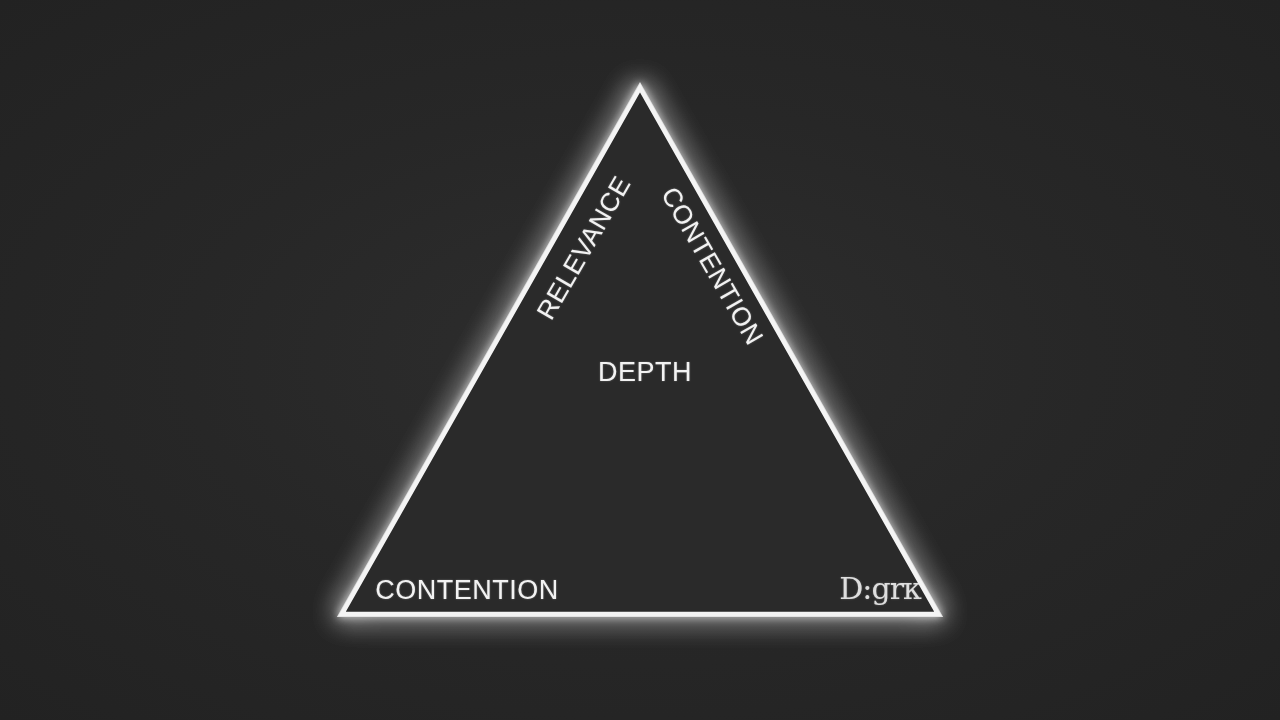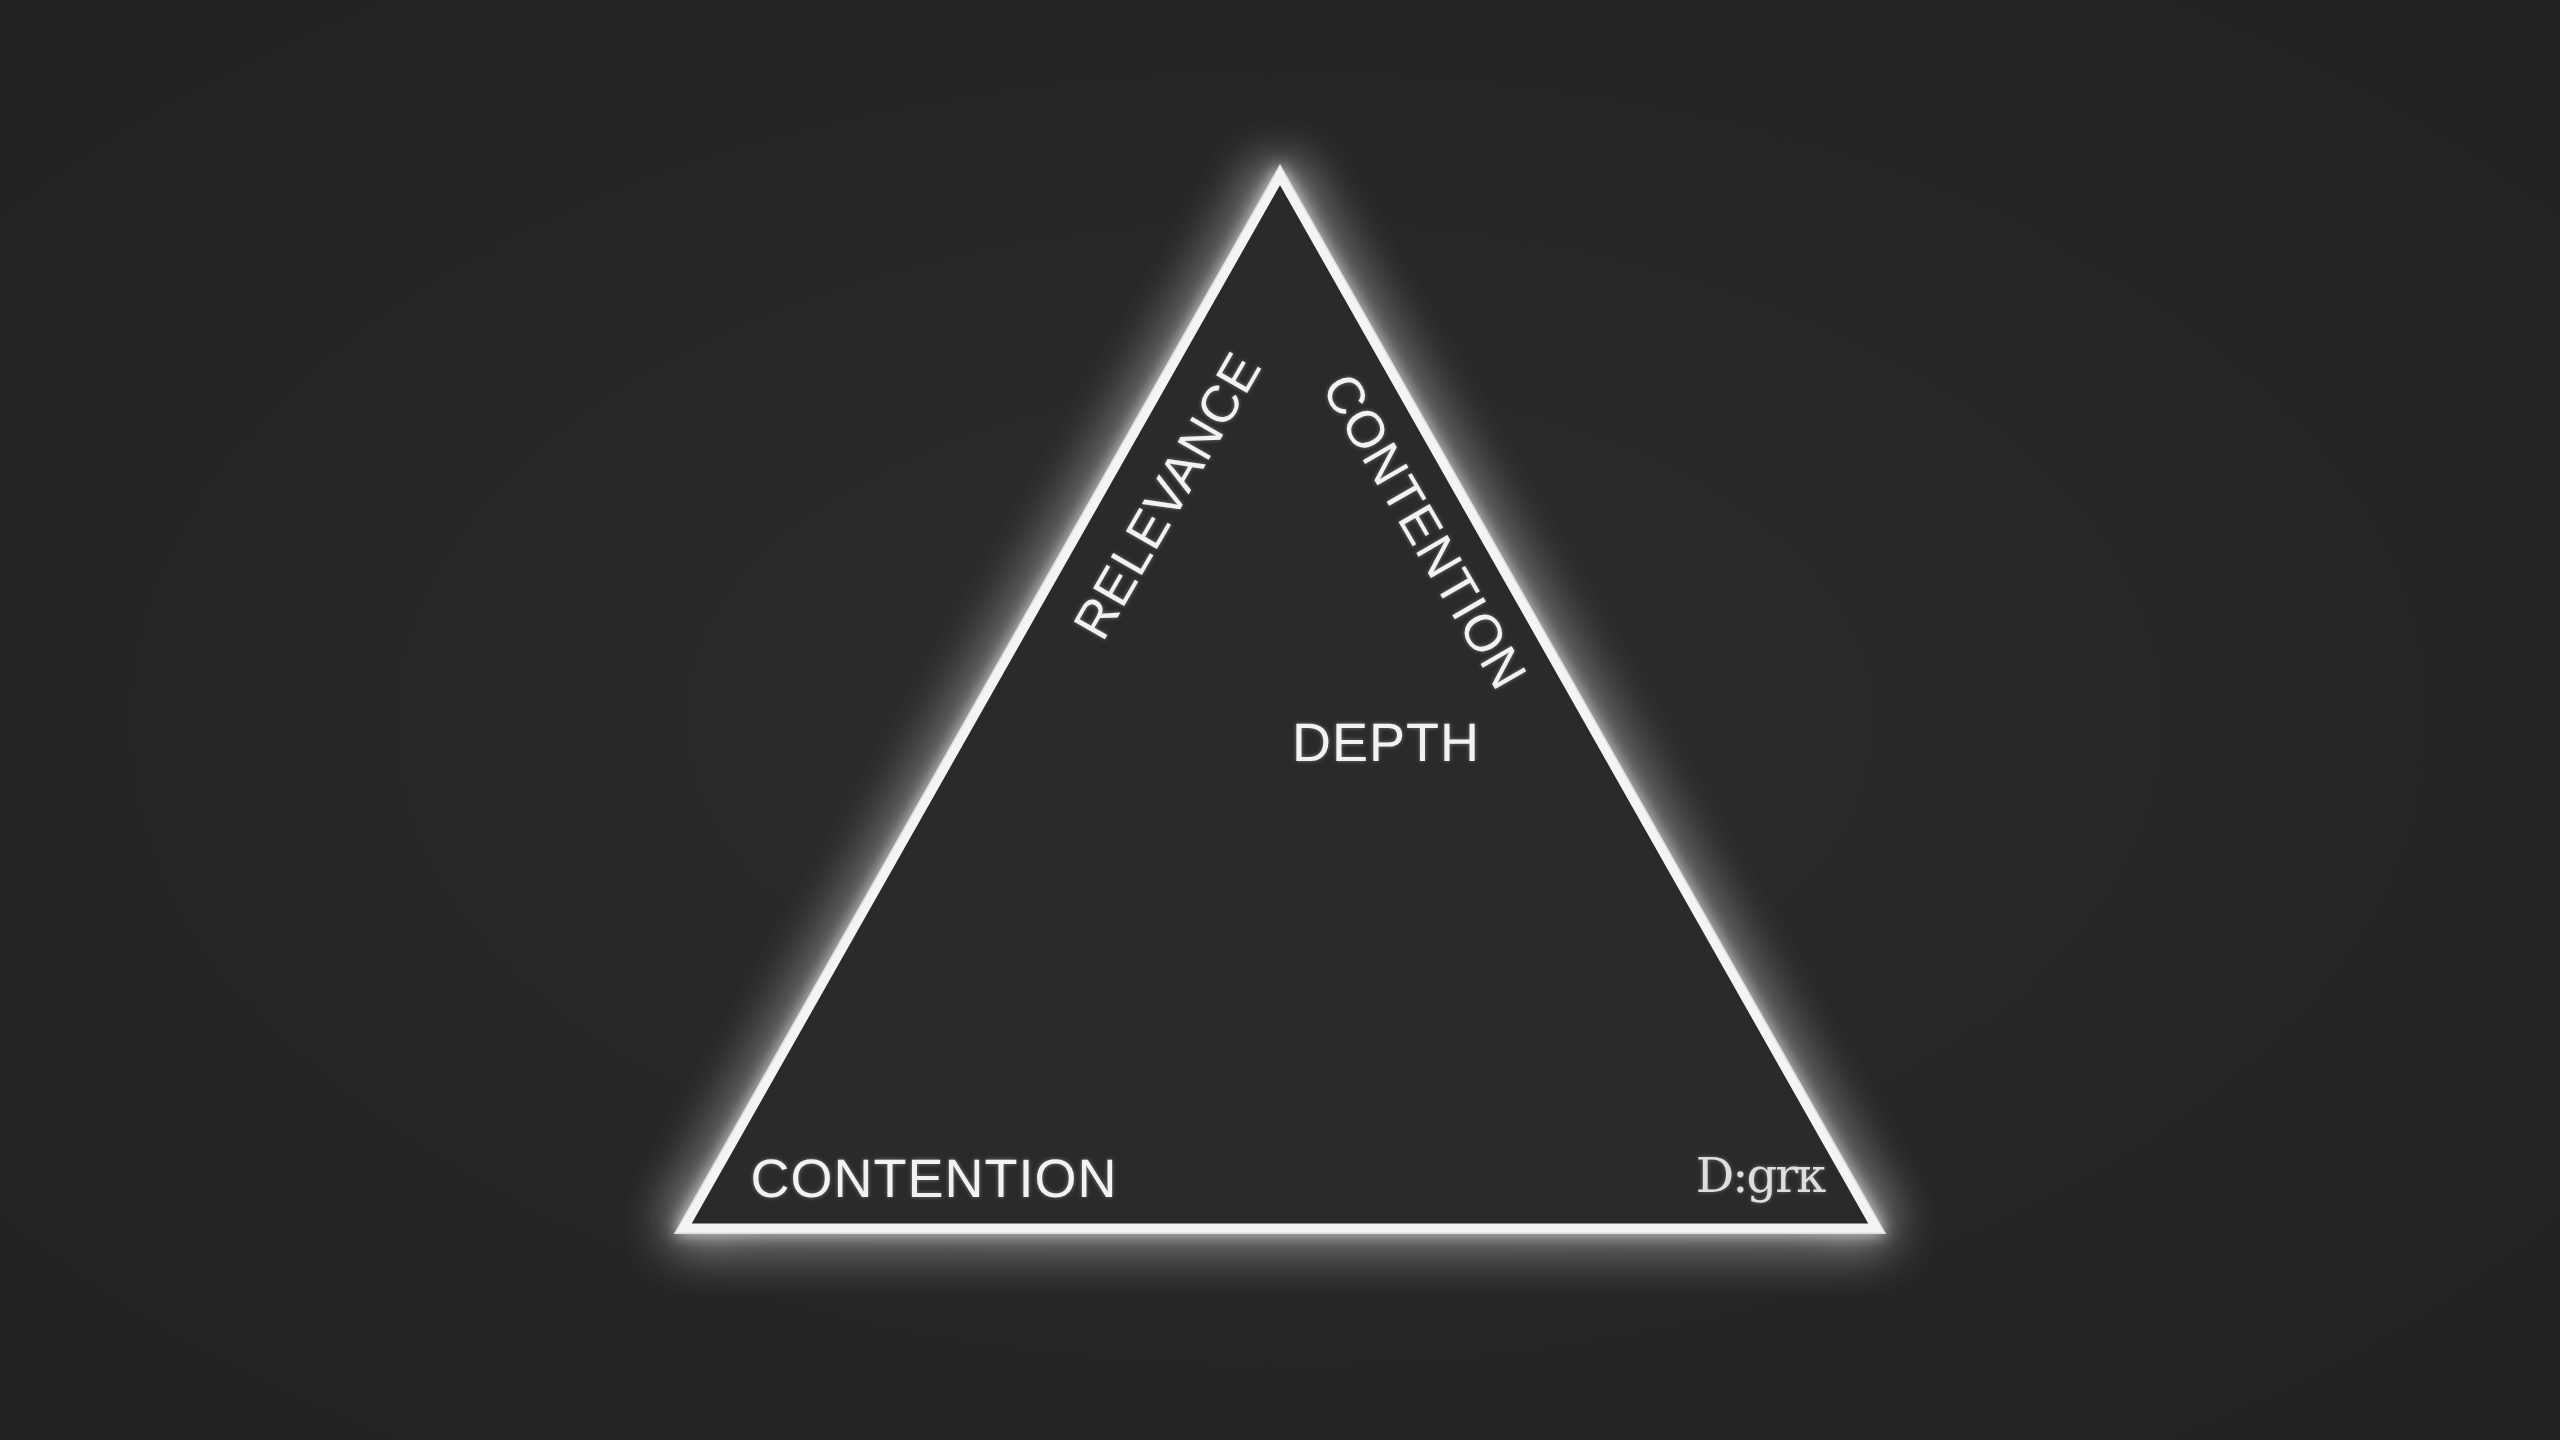--- a/index.html
+++ b/index.html
@@ -27,29 +27,28 @@
     }
     #lbl-right {
       font-size: 26px;
       left: 712px; top: 266px;
       transform: translate(-50%, -50%) rotate(60deg);
     }
     #lbl-center {
       font-size: 27px;
       left: 645px; top: 372px;
       transform: translate(-50%, -50%);
-      margin-left: 48px;
     }
     #lbl-bl {
       font-size: 27px;
       left: 467px; top: 590px;
       transform: translate(-50%, -50%);
     }
     #lbl-br {
-      font-size: 24px;
+      font-size: 30px;
       left: 880px; top: 588px;
       transform: translate(-50%, -50%);
       opacity: 0.9;
       font-family: "DejaVu Serif", serif;
       letter-spacing: -1px;
     }
   </style>
 </head>
 <body>
 

